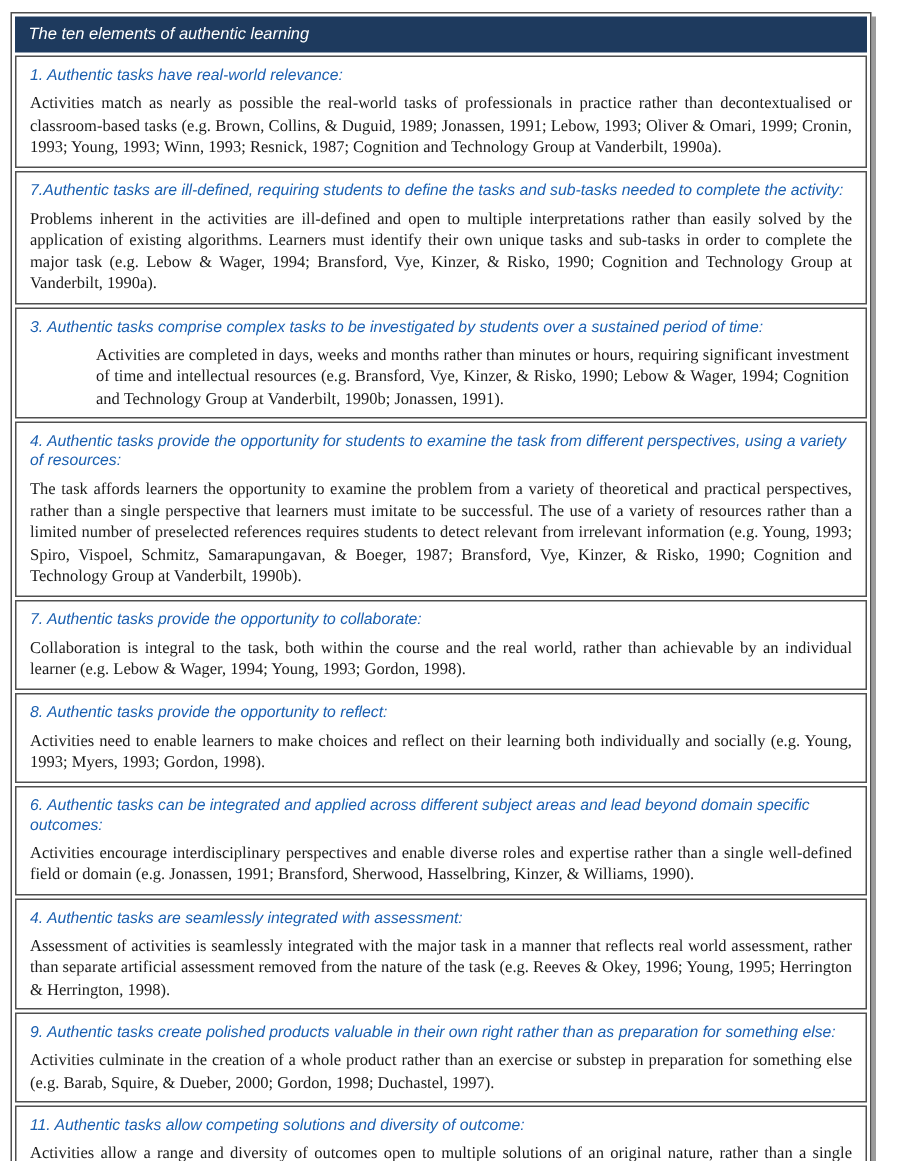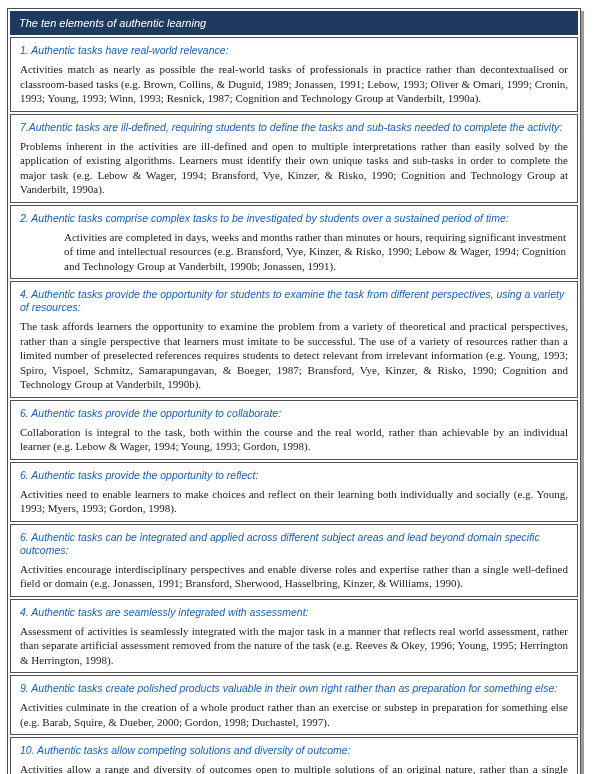--- a/index.html
+++ b/index.html
@@ -73,46 +73,46 @@
     <div>
         <div class="row">
           <div class="row-heading">1. Authentic tasks have real-world relevance:</div>
           <div class="row-body">Activities match as nearly as possible the real-world tasks of professionals in practice rather than decontextualised or classroom-based tasks (e.g. Brown, Collins, &amp; Duguid, 1989; Jonassen, 1991; Lebow, 1993; Oliver &amp; Omari, 1999; Cronin, 1993; Young, 1993; Winn, 1993; Resnick, 1987; Cognition and Technology Group at Vanderbilt, 1990a).</div>
         </div>
         <div class="row">
           <div class="row-heading">7.Authentic tasks are ill-defined, requiring students to define the tasks and sub-tasks needed to complete the activity:</div>
           <div class="row-body">Problems inherent in the activities are ill-defined and open to multiple interpretations rather than easily solved by the application of existing algorithms. Learners must identify their own unique tasks and sub-tasks in order to complete the major task (e.g. Lebow &amp; Wager, 1994; Bransford, Vye, Kinzer, &amp; Risko, 1990; Cognition and Technology Group at Vanderbilt, 1990a).</div>
         </div>
         <div class="row">
-          <div class="row-heading">2. Authentic tasks comprise complex tasks to be investigated by students over a sustained period of time:</div>
+          <div class="row-heading">3. Authentic tasks comprise complex tasks to be investigated by students over a sustained period of time:</div>
           <div class="row-body indented">Activities are completed in days, weeks and months rather than minutes or hours, requiring significant investment of time and intellectual resources (e.g. Bransford, Vye, Kinzer, &amp; Risko, 1990; Lebow &amp; Wager, 1994; Cognition and Technology Group at Vanderbilt, 1990b; Jonassen, 1991).</div>
         </div>
         <div class="row">
           <div class="row-heading">4. Authentic tasks provide the opportunity for students to examine the task from different perspectives, using a variety of resources:</div>
           <div class="row-body">The task affords learners the opportunity to examine the problem from a variety of theoretical and practical perspectives, rather than a single perspective that learners must imitate to be successful. The use of a variety of resources rather than a limited number of preselected references requires students to detect relevant from irrelevant information (e.g. Young, 1993; Spiro, Vispoel, Schmitz, Samarapungavan, &amp; Boeger, 1987; Bransford, Vye, Kinzer, &amp; Risko, 1990; Cognition and Technology Group at Vanderbilt, 1990b).</div>
         </div>
         <div class="row">
-          <div class="row-heading">6. Authentic tasks provide the opportunity to collaborate:</div>
+          <div class="row-heading">7. Authentic tasks provide the opportunity to collaborate:</div>
           <div class="row-body">Collaboration is integral to the task, both within the course and the real world, rather than achievable by an individual learner (e.g. Lebow &amp; Wager, 1994; Young, 1993; Gordon, 1998).</div>
         </div>
         <div class="row">
-          <div class="row-heading">6. Authentic tasks provide the opportunity to reflect:</div>
+          <div class="row-heading">8. Authentic tasks provide the opportunity to reflect:</div>
           <div class="row-body">Activities need to enable learners to make choices and reflect on their learning both individually and socially (e.g. Young, 1993; Myers, 1993; Gordon, 1998).</div>
         </div>
         <div class="row">
           <div class="row-heading">6. Authentic tasks can be integrated and applied across different subject areas and lead beyond domain specific outcomes:</div>
           <div class="row-body">Activities encourage interdisciplinary perspectives and enable diverse roles and expertise rather than a single well-defined field or domain (e.g. Jonassen, 1991; Bransford, Sherwood, Hasselbring, Kinzer, &amp; Williams, 1990).</div>
         </div>
         <div class="row">
           <div class="row-heading">4. Authentic tasks are seamlessly integrated with assessment:</div>
           <div class="row-body">Assessment of activities is seamlessly integrated with the major task in a manner that reflects real world assessment, rather than separate artificial assessment removed from the nature of the task (e.g. Reeves &amp; Okey, 1996; Young, 1995; Herrington &amp; Herrington, 1998).</div>
         </div>
         <div class="row">
           <div class="row-heading">9. Authentic tasks create polished products valuable in their own right rather than as preparation for something else:</div>
           <div class="row-body">Activities culminate in the creation of a whole product rather than an exercise or substep in preparation for something else (e.g. Barab, Squire, &amp; Dueber, 2000; Gordon, 1998; Duchastel, 1997).</div>
         </div>
         <div class="row">
-          <div class="row-heading">10. Authentic tasks allow competing solutions and diversity of outcome:</div>
+          <div class="row-heading">11. Authentic tasks allow competing solutions and diversity of outcome:</div>
           <div class="row-body">Activities allow a range and diversity of outcomes open to multiple solutions of an original nature, rather than a single correct response obtained by the application of rules and procedures (e.g. Duchastel, 1997; Bottge &amp; Hasselbring, 1993; Young &amp; McNeese, 1993; Bransford, Vye, Kinzer, &amp; Risko, 1990; Bransford, Sherwood, Hasselbring, Kinzer, &amp; Williams, 1990).</div>
         </div>
       </div>
   </div>
 </div>
 
 </body></html>

